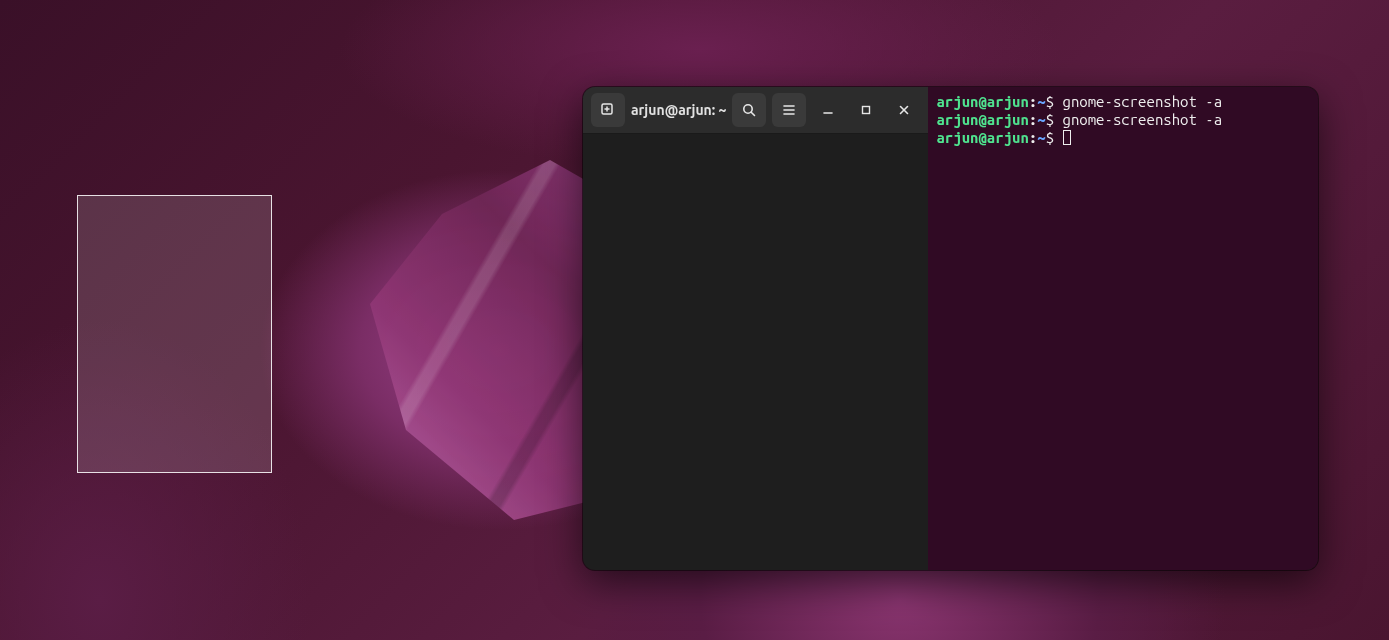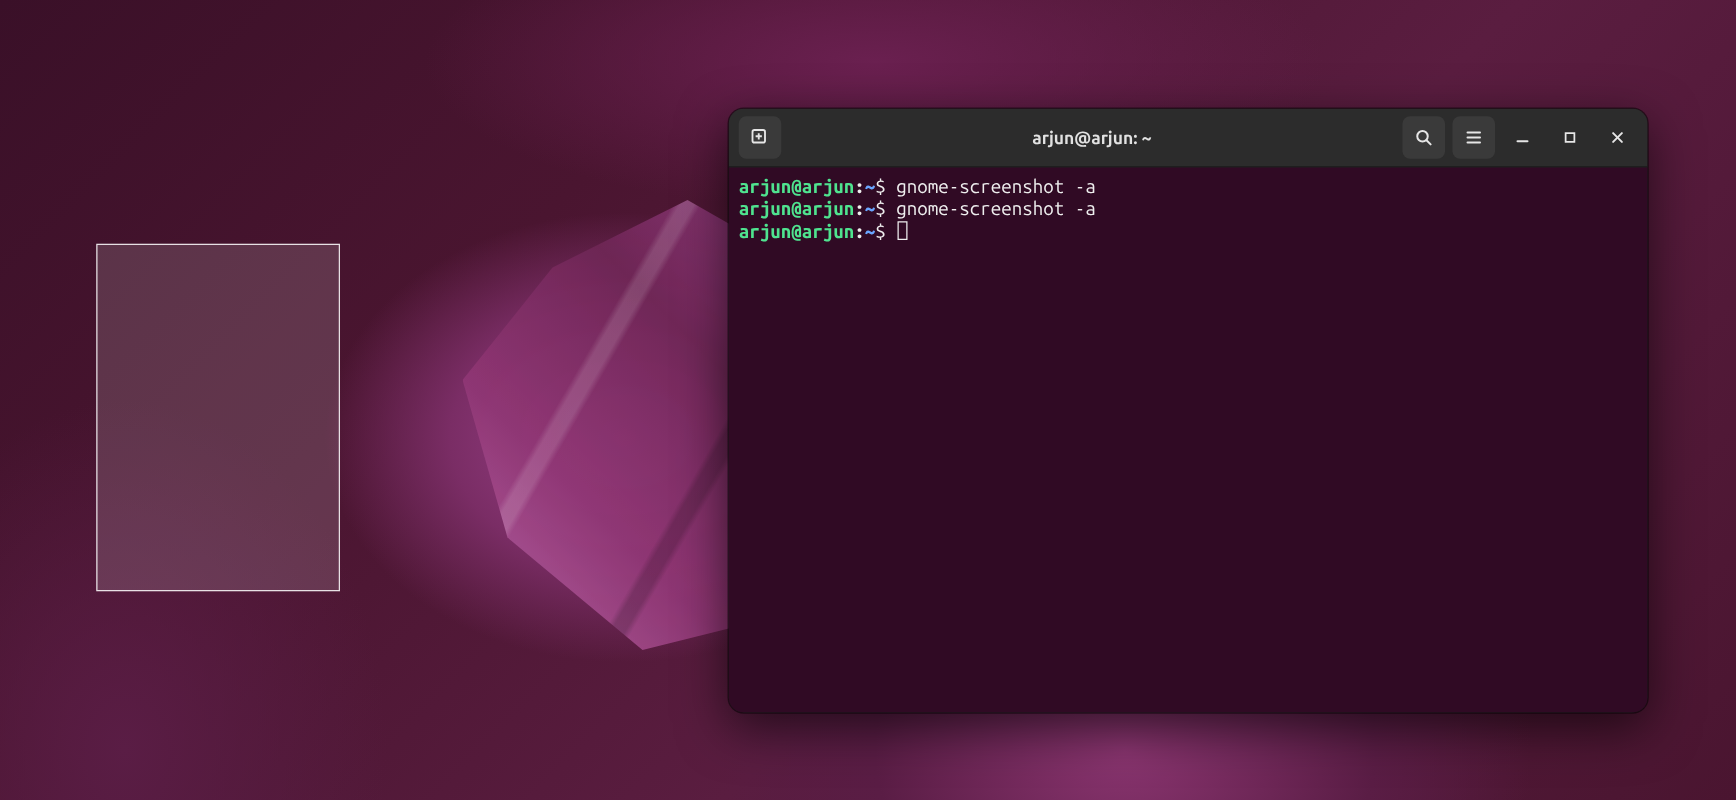--- a/index.html
+++ b/index.html
@@ -55,21 +55,20 @@
   .terminal-window {
     position: absolute;
     left: 583px;
     top: 87px;
     width: 735px;
     height: 483px;
     background: #1e1e1e;
     border-radius: 12px;
     box-shadow: 0 12px 40px rgba(0,0,0,0.6), 0 0 0 1px rgba(0,0,0,0.5);
     display: flex;
-    flex-direction: column;
     overflow: hidden;
   }
   .titlebar {
     height: 47px;
     background: #2c2c2c;
     display: flex;
     align-items: center;
     padding: 0 8px;
     gap: 6px;
     border-bottom: 1px solid #1a1a1a;

